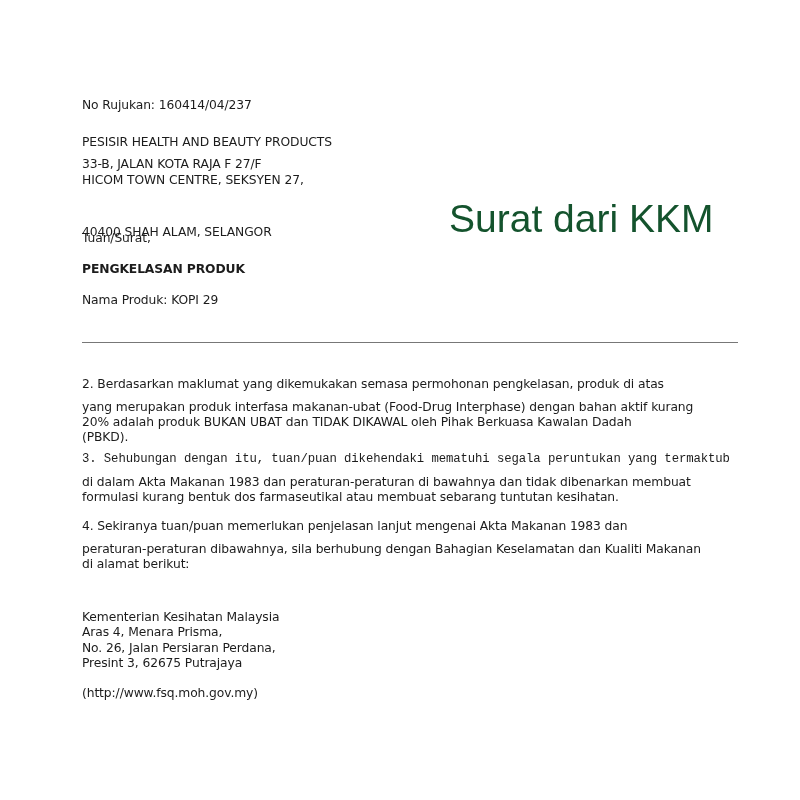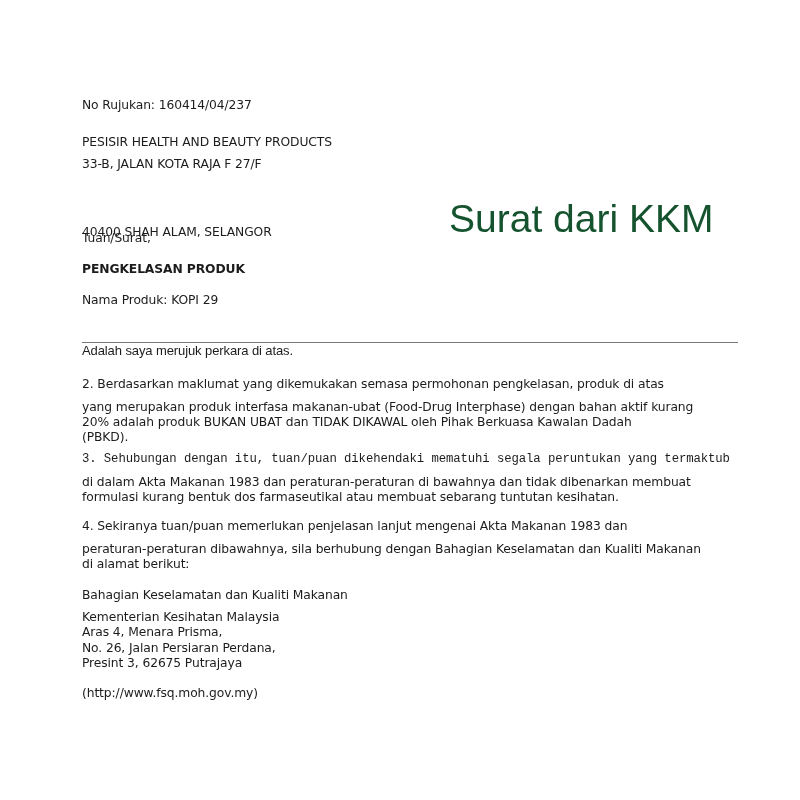--- a/index.html
+++ b/index.html
@@ -59,48 +59,47 @@
 </style>
 </head>
 <body>
 
 <div class="doc">
 
   <div class="ln" style="top:98px;">No Rujukan: 160414/04/237</div>
 
   <div class="ln" style="top:135px;">PESISIR HEALTH AND BEAUTY PRODUCTS</div>
   <div class="ln" style="top:157px;">33-B, JALAN KOTA RAJA F 27/F</div>
+  <div class="ln" style="top:173px;">HICOM TOWN CENTRE, SEKSYEN 27,</div>
   <div class="ln" style="top:189px;margin-top:36px;">40400 SHAH ALAM, SELANGOR</div>
 
   <div class="watermark">Surat dari KKM</div>
 
   <div class="ln" style="top:231px;">Tuan/Surat,</div>
 
   <div class="ln bold" style="top:262px;">PENGKELASAN PRODUK</div>
 
   <div class="ln" style="top:293px;">Nama Produk: KOPI 29</div>
 
   <div class="rule"></div>
 
-  <div class="ln narrow" style="top:343px;">Adalah saya merujuk perkara di atas.</div>
 
   <div class="ln" style="top:377px;">2. Berdasarkan maklumat yang dikemukakan semasa permohonan pengkelasan, produk di atas</div>
   <div class="ln" style="top:400px;">yang merupakan produk interfasa makanan-ubat (Food-Drug Interphase) dengan bahan aktif kurang</div>
   <div class="ln" style="top:415px;">20% adalah produk BUKAN UBAT dan TIDAK DIKAWAL oleh Pihak Berkuasa Kawalan Dadah</div>
   <div class="ln" style="top:430px;">(PBKD).</div>
 
   <div class="ln" style="top:452px;font-family:Liberation Mono, monospace;">3. Sehubungan dengan itu, tuan/puan dikehendaki mematuhi segala peruntukan yang termaktub</div>
   <div class="ln" style="top:475px;">di dalam Akta Makanan 1983 dan peraturan-peraturan di bawahnya dan tidak dibenarkan membuat</div>
   <div class="ln" style="top:490px;">formulasi kurang bentuk dos farmaseutikal atau membuat sebarang tuntutan kesihatan.</div>
 
   <div class="ln" style="top:519px;">4. Sekiranya tuan/puan memerlukan penjelasan lanjut mengenai Akta Makanan 1983 dan</div>
   <div class="ln" style="top:542px;">peraturan-peraturan dibawahnya, sila berhubung dengan Bahagian Keselamatan dan Kualiti Makanan</div>
   <div class="ln" style="top:557px;">di alamat berikut:</div>
 
-  <div class="ln" style="top:588px;">Bahagian Keselamatan dan Kualiti Makanan</div>
   <div class="ln" style="top:610px;">Kementerian Kesihatan Malaysia</div>
   <div class="ln" style="top:625px;">Aras 4, Menara Prisma,</div>
   <div class="ln" style="top:641px;">No. 26, Jalan Persiaran Perdana,</div>
   <div class="ln" style="top:656px;">Presint 3, 62675 Putrajaya</div>
 
   <div class="ln" style="top:686px;">(http://www.fsq.moh.gov.my)</div>
 
 </div>
 
 </body></html>

